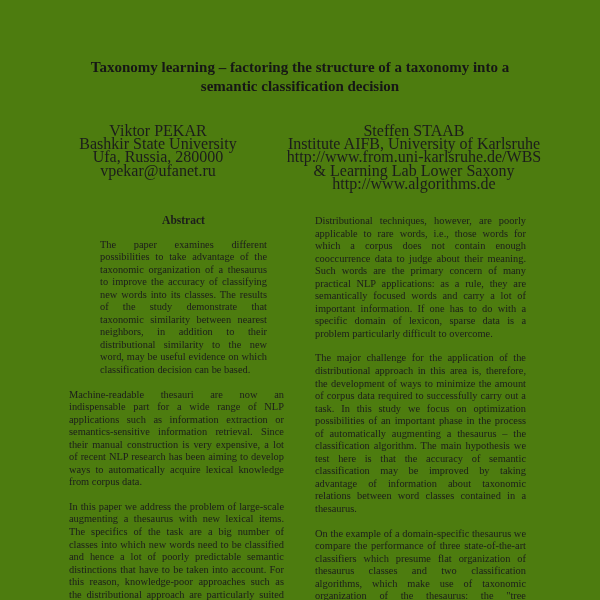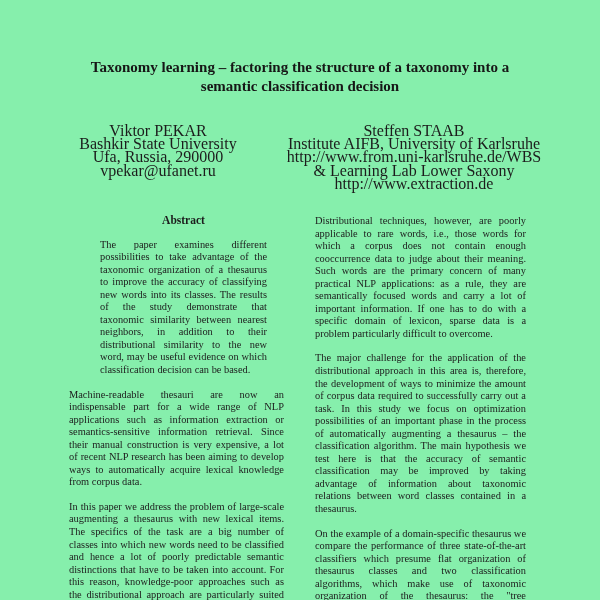--- a/index.html
+++ b/index.html
@@ -4,21 +4,21 @@
 <style>
   html, body {
     margin: 0;
     padding: 0;
     background: #ffffff;
   }
   .page {
     position: relative;
     width: 600px;
     height: 600px;
-    background: #86efac;
+    background: #4d7c0f;
     overflow: hidden;
     font-family: "Liberation Serif", serif;
     color: #1c1c1c;
   }
   .title {
     position: absolute;
     top: 58px;
     left: 62px;
     right: 62px;
     margin: 0;
@@ -77,29 +77,29 @@
 <body>
 
 <div class="page">
 
   <h1 class="title">Taxonomy learning – factoring the structure of a taxonomy into a semantic classification decision</h1>
 
   <div class="authors">
     <div class="author-block author-left">
       <div class="a-name">Viktor PEKAR</div>
       <div class="a-line">Bashkir State University</div>
-      <div class="a-line">Ufa, Russia, 290000</div>
+      <div class="a-line">Ufa, Russia, 280000</div>
       <div class="a-line">vpekar@ufanet.ru</div>
     </div>
     <div class="author-block author-right">
       <div class="a-name">Steffen STAAB</div>
       <div class="a-line">Institute AIFB, University of Karlsruhe</div>
       <div class="a-line">http://www.from.uni-karlsruhe.de/WBS</div>
       <div class="a-line">&amp; Learning Lab Lower Saxony</div>
-      <div class="a-line">http://www.extraction.de</div>
+      <div class="a-line">http://www.algorithms.de</div>
     </div>
   </div>
 
   <div class="col col-left">
     <div class="abstract-wrap">
       <div class="abstract-head">Abstract</div>
       <p class="body">The paper examines different possibilities to take advantage of the taxonomic organization of a thesaurus to improve the accuracy of classifying new words into its classes. The results of the study demonstrate that taxonomic similarity between nearest neighbors, in addition to their distributional similarity to the new word, may be useful evidence on which classification decision can be based.</p>
     </div>
     <p class="body">Machine-readable thesauri are now an indispensable part for a wide range of NLP applications such as information extraction or semantics-sensitive information retrieval. Since their manual construction is very expensive, a lot of recent NLP research has been aiming to develop ways to automatically acquire lexical knowledge from corpus data.</p>
     <p class="body">In this paper we address the problem of large-scale augmenting a thesaurus with new lexical items. The specifics of the task are a big number of classes into which new words need to be classified and hence a lot of poorly predictable semantic distinctions that have to be taken into account. For this reason, knowledge-poor approaches such as the distributional approach are particularly suited for this task. Its previous ap-</p>

